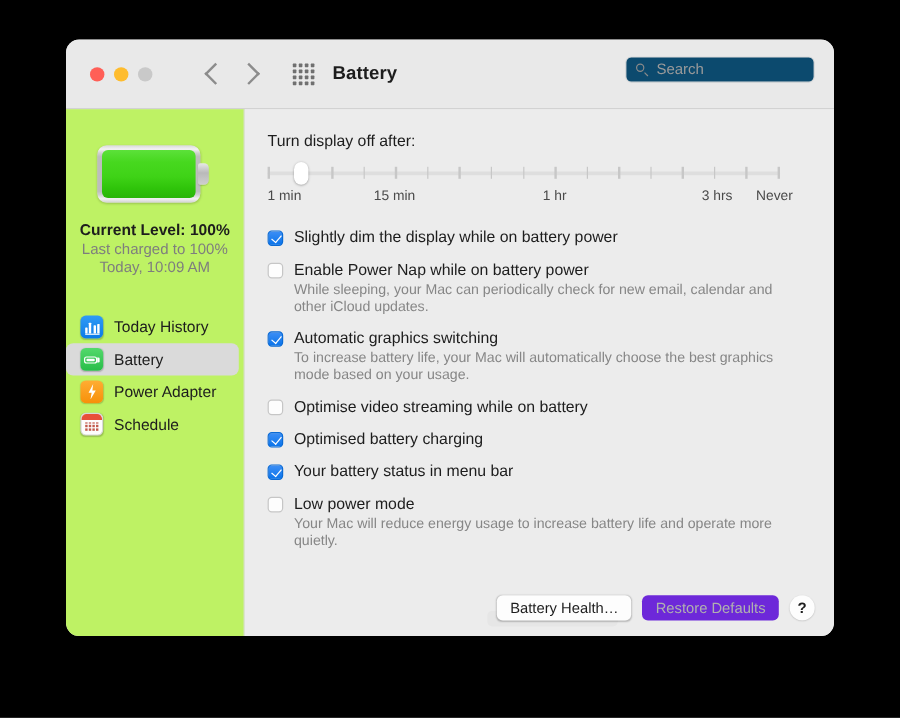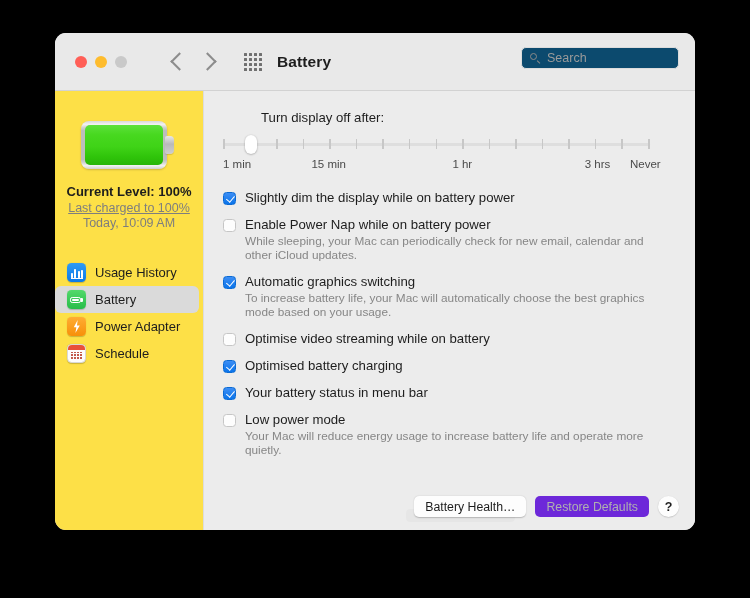--- a/index.html
+++ b/index.html
@@ -130,21 +130,21 @@
 
   
   #body-area {
     display: flex;
     height: 440px;
   }
 
   
   #sidebar {
     width: 148px;
-    background: #fde047;
+    background: #bef264;
     border-right: 1px solid #dcdcdc;
     position: relative;
     flex: none;
   }
 
   #battery-graphic {
     position: absolute;
     left: 26px;
     top: 30px;
     width: 96px;
@@ -186,21 +186,20 @@
   }
   #current-level {
     font-size: 13px;
     font-weight: bold;
     color: #1d1d1d;
   }
   #last-charged {
     font-size: 12.5px;
     color: #7e7e7e;
     margin-top: 2px;
-    text-decoration: underline;
   }
   #charge-time {
     font-size: 12.5px;
     color: #7e7e7e;
     margin-top: 1px;
   }
 
   #nav-list {
     position: absolute;
     top: 168px;
@@ -303,21 +302,20 @@
     flex: 1;
     background: #ececec;
     position: relative;
     padding: 0;
   }
 
   #slider-section { padding: 19px 0 0 19px; }
   #slider-label {
     font-size: 13.2px;
     color: #1d1d1d;
-    margin-left: 38px;
   }
 
   #slider-wrap {
     position: relative;
     margin-top: 12px;
     width: 427px;
     height: 15px;
   }
   #slider-track {
     position: absolute;
@@ -525,21 +523,21 @@
 
         <div class="nav-item">
           <span class="nav-icon ic-usage">
             <span class="bars">
                 <i></i>
                 <i></i>
                 <i></i>
                 <i></i>
               </span>
           </span>
-          <span class="nav-label">Usage History</span>
+          <span class="nav-label">Today History</span>
         </div>
 
         <div class="nav-item selected">
           <span class="nav-icon ic-battery">
             <span class="shell"></span>
             <span class="nub"></span>
           </span>
           <span class="nav-label">Battery</span>
         </div>
 

